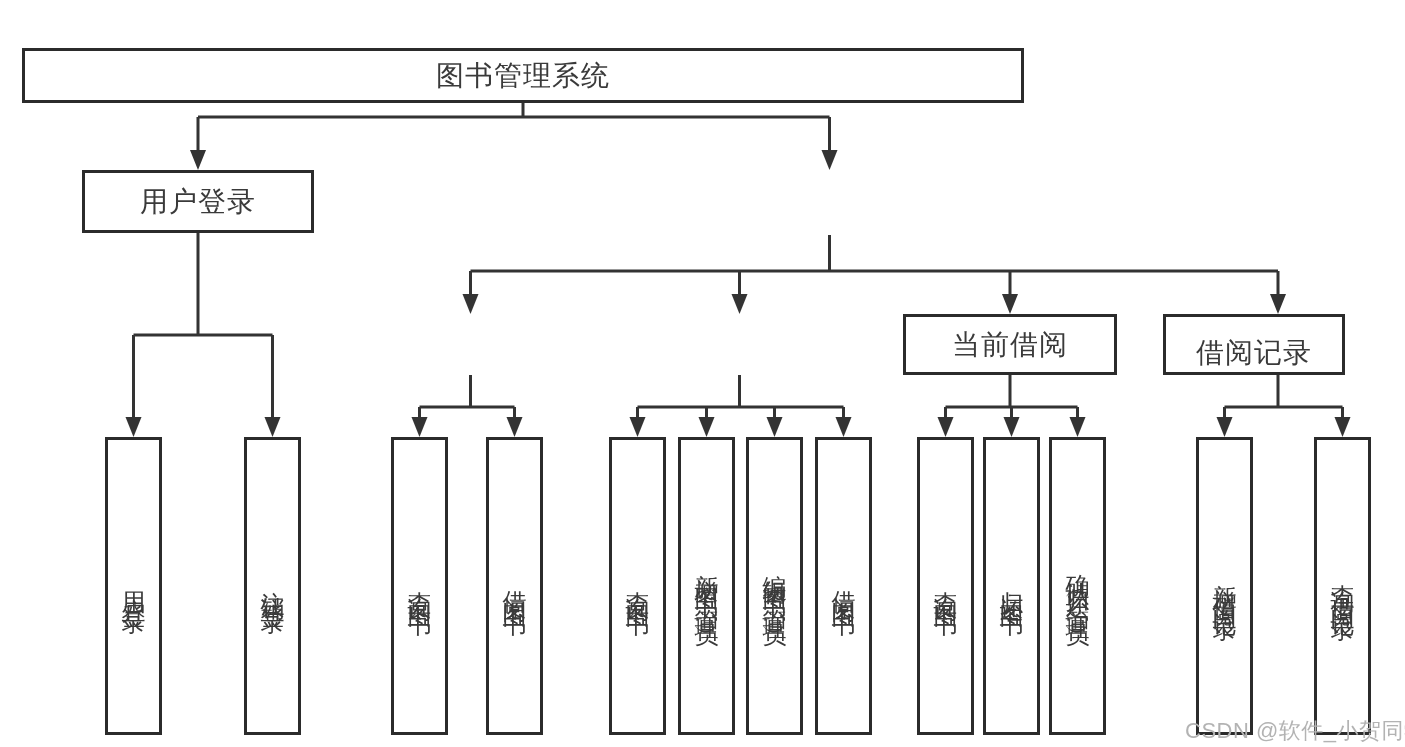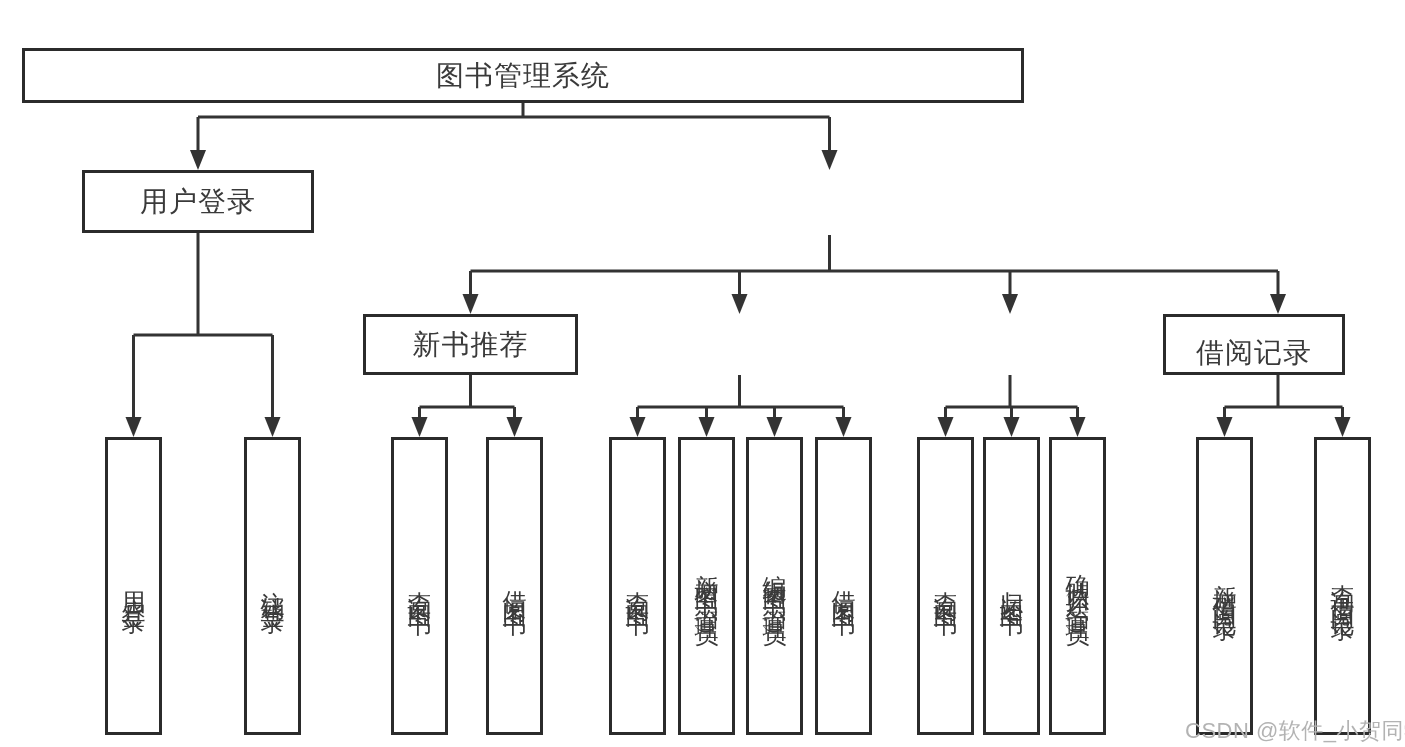--- a/index.html
+++ b/index.html
@@ -91,22 +91,22 @@
   </svg>
 
   <div class="node" style="left:22px; top:4px; width:1002px; height:55px;margin-top:44px;">
     <span class="hlabel">图书管理系统</span>
   </div>
 
   <div class="node" style="left:82px; top:170px; width:232px; height:63px;">
     <span class="hlabel">用户登录</span>
   </div>
 
-  <div class="node" style="left:363px; top:314px; width:215px; height:61px;">
-    <span class="hlabel">新书推荐</span>
+  <div class="node" style="left:903px; top:314px; width:214px; height:61px;">
+    <span class="hlabel">当前借阅</span>
   </div>
   <div class="node" style="left:1163px; top:314px; width:182px; height:61px;align-items:flex-end;">
     <span class="hlabel">借阅记录</span>
   </div>
 
   <div class="node" style="left:105px; top:437px; width:57px; height:298px;">
     <span class="vlabel">用户登录</span>
   </div>
   <div class="node" style="left:244px; top:437px; width:57px; height:298px;">
     <span class="vlabel">注销登录</span>

